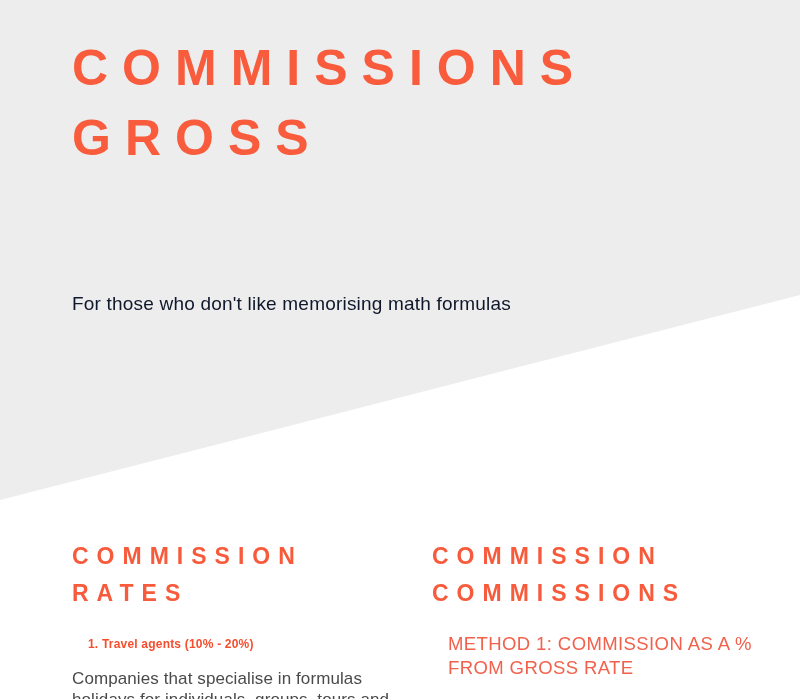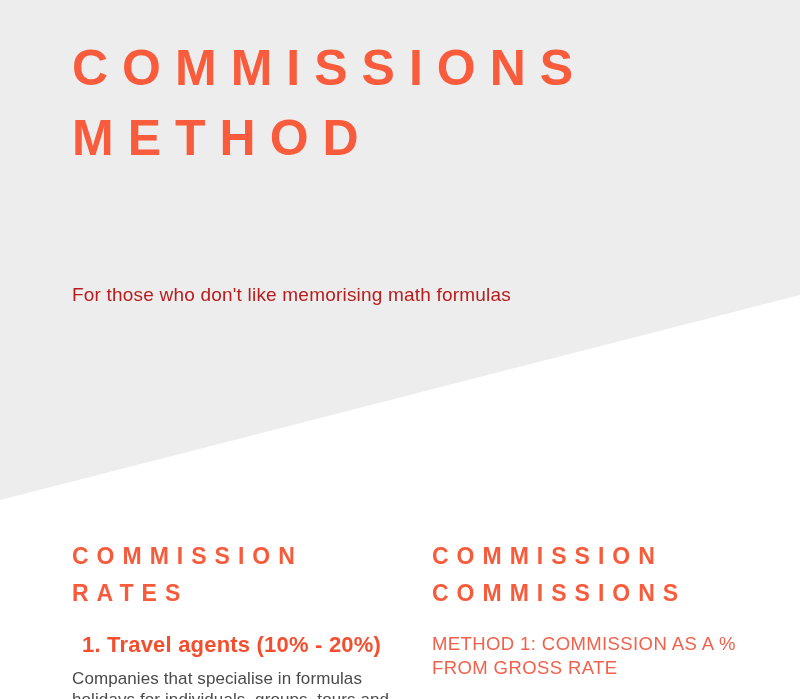--- a/index.html
+++ b/index.html
@@ -30,23 +30,23 @@
     font-size: 50px;
     font-weight: 700;
     line-height: 70px;
     letter-spacing: 14px;
   }
   .title .line { display: block; white-space: nowrap; }
 
   .subtitle {
     position: absolute;
     left: 72px;
-    top: 283px;
+    top: 292px;
     margin: 0;
-    color: #b91c1c;
+    color: #0f172a;
     font-size: 19px;
     font-weight: 400;
     letter-spacing: 0.2px;
     line-height: 24px;
     white-space: nowrap;
   }
 
   .col { position: absolute; top: 538px; }
   .col-left  { left: 72px;  width: 305px; }
   .col-right { left: 432px; width: 310px; }
@@ -55,23 +55,23 @@
     margin: 0;
     color: #f75b3b;
     font-size: 23px;
     font-weight: 700;
     line-height: 37px;
     letter-spacing: 8px;
   }
   .col-heading .line { display: block; white-space: nowrap; }
 
   .item-title {
-    margin: 20px 0 0 10px;
+    margin: 20px 0 0 16px;
     color: #f54e2e;
-    font-size: 22px;
+    font-size: 12px;
     font-weight: 700;
     line-height: 25px;
     letter-spacing: 0.2px;
     white-space: nowrap;
   }
 
   .item-body {
     margin: 11px 0 0 0;
     color: #4a4a4a;
     font-size: 17px;
@@ -82,32 +82,32 @@
   .item-body .line { display: block; white-space: nowrap; }
 
   .method-title {
     margin: 20px 0 0 0;
     color: #f1614c;
     font-size: 18.5px;
     font-weight: 500;
     line-height: 24px;
     letter-spacing: 0.4px;
   }
-  .method-title .line { display: block; white-space: nowrap; }
+  .method-title .line { display: block; white-space: nowrap; margin-left: 16px; }
 </style>
 </head>
 <body>
 
 <div class="page">
 
   <div class="hero"></div>
 
   <h1 class="title">
     <span class="line">COMMISSIONS</span>
-    <span class="line">METHOD</span>
+    <span class="line">GROSS</span>
   </h1>
 
   <p class="subtitle">For those who don't like memorising math formulas</p>
 
   <div class="col col-left">
     <h2 class="col-heading">
       <span class="line">COMMISSION</span>
       <span class="line">RATES</span>
     </h2>
     <h3 class="item-title">1. Travel agents (10% - 20%)</h3>

